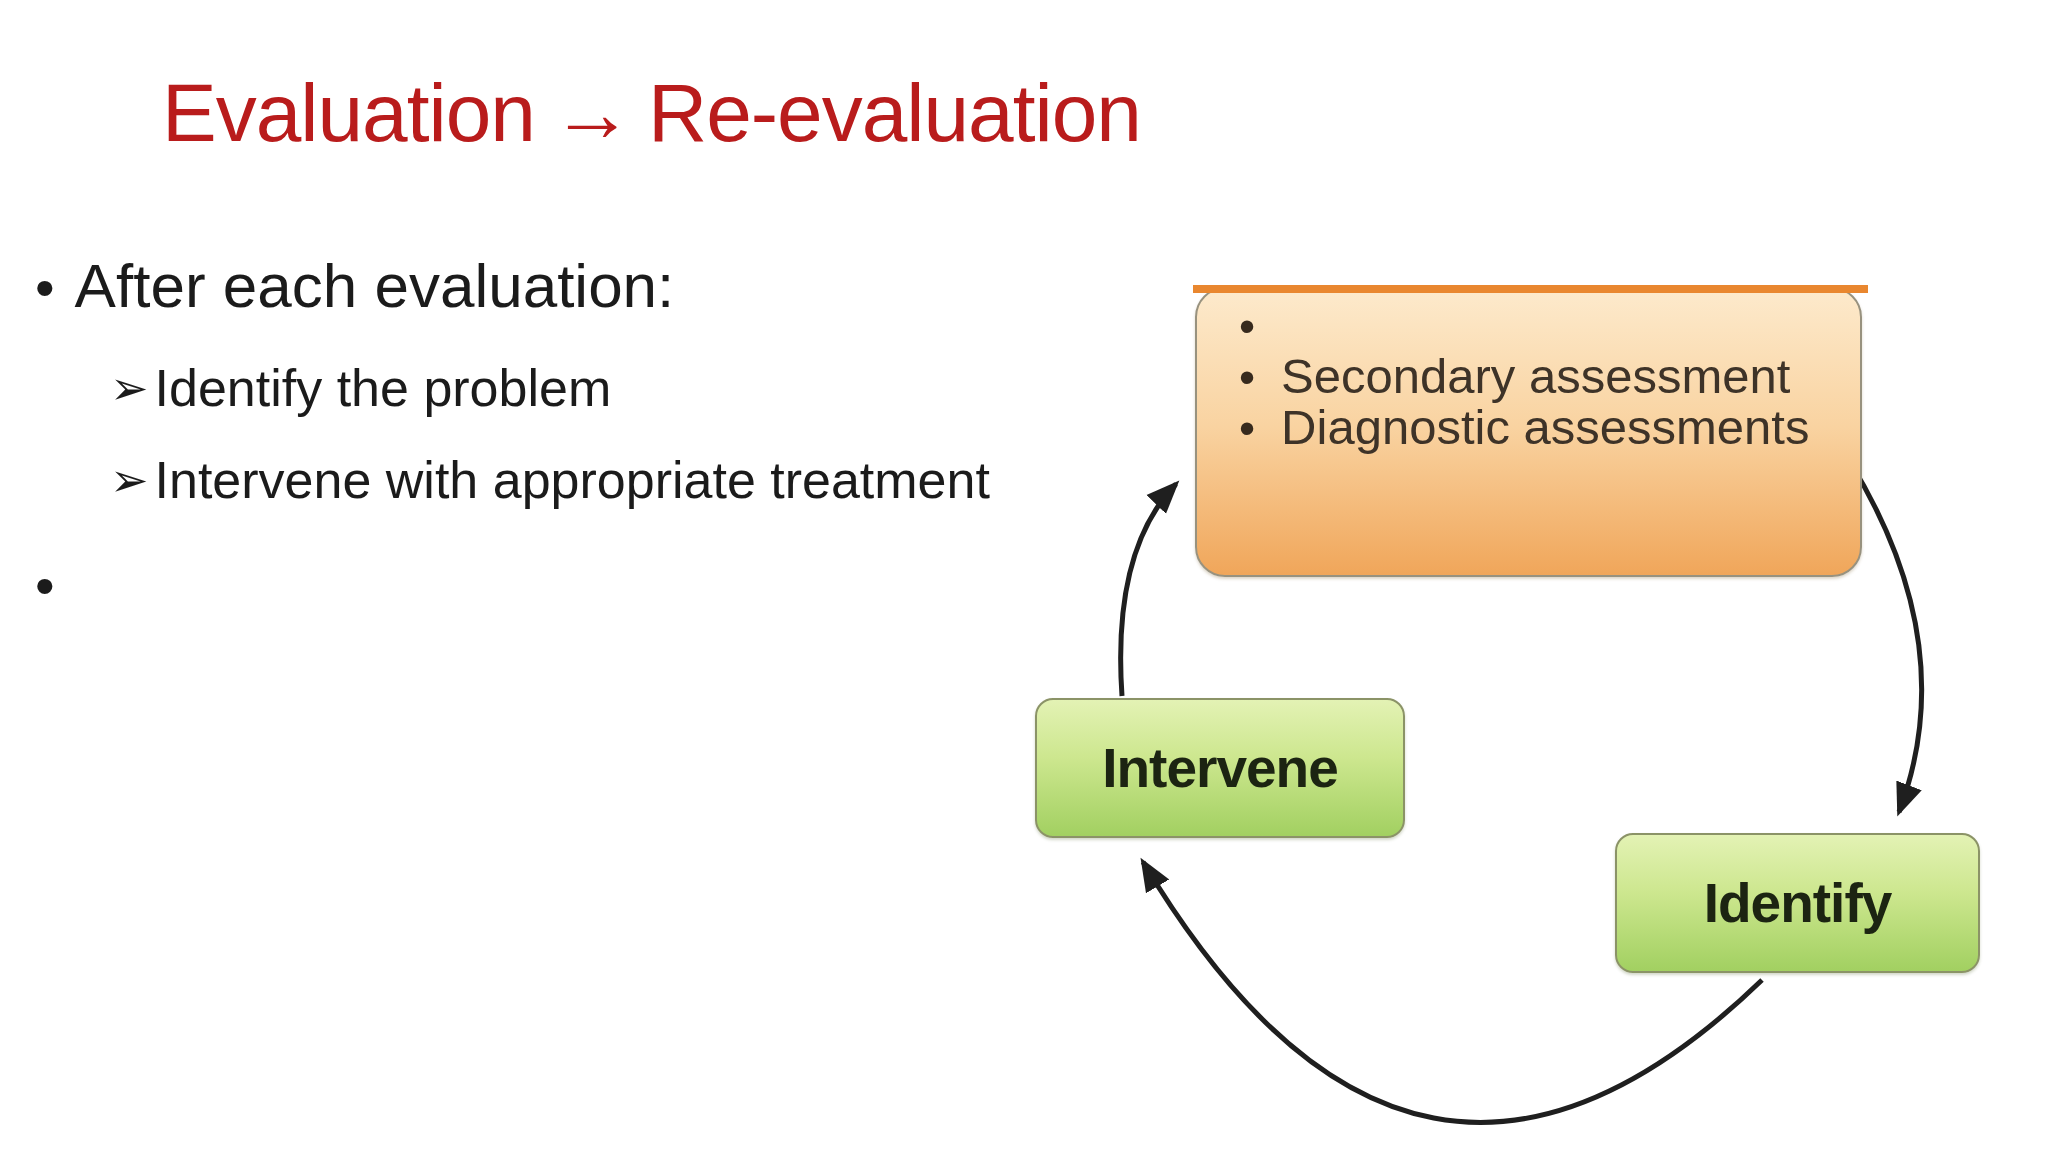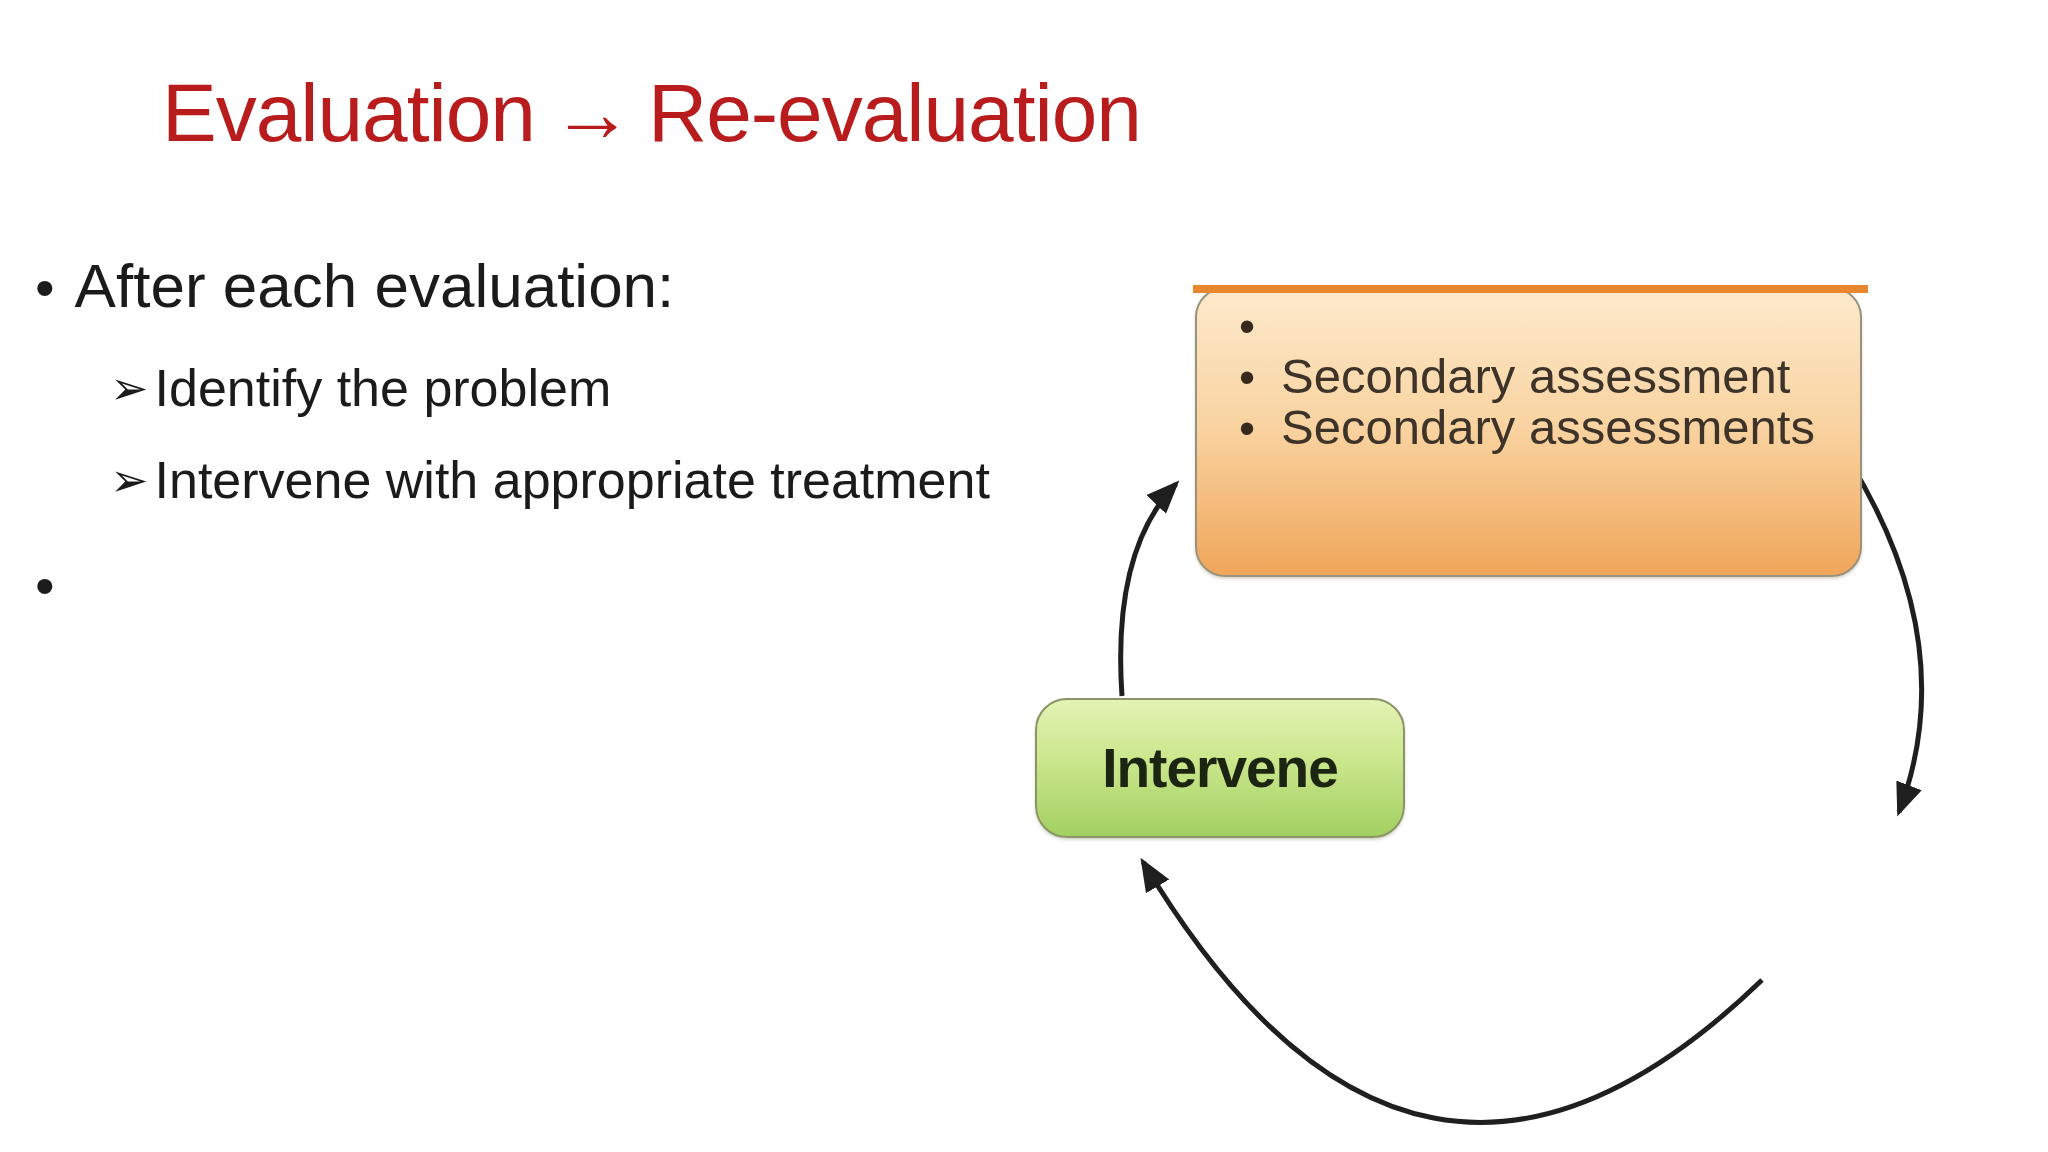--- a/index.html
+++ b/index.html
@@ -49,21 +49,21 @@
     letter-spacing:-1px;
   }
   .evaluate-rows { margin-top:14px; padding-left:42px; display:flex; flex-direction:column; }
   .evaluate-row {
     display:flex; align-items:baseline; font-size:49px; color:#3e3328;
     line-height:1.04; white-space:nowrap;
   }
   .evaluate-row .edot { font-size:46px; margin-right:26px; color:#372a1d; }
 
   .green-box {
-    border-radius:32px;
+    border-radius:18px;
     background:linear-gradient(180deg,#e3f2b4 0%,#cde78f 42%,#a2d061 100%);
     border-color:#8b9367;
     display:flex; align-items:center; justify-content:center;
     font-size:55px; font-weight:700; color:#1c2412; letter-spacing:-1px;
     box-shadow:0 2px 3px rgba(80,100,40,0.25);
   }
   .intervene-box { left:35px;  top:498px; width:370px; height:140px; }
   .identify-box  { left:615px; top:633px; width:365px; height:140px; }
 </style>
 </head>
@@ -110,24 +110,27 @@
       <div class="evaluate-rows">
         <div class="evaluate-row">
           <span class="edot">•</span>
         </div>
         <div class="evaluate-row">
           <span class="edot">•</span>
           <span>Secondary assessment</span>
         </div>
         <div class="evaluate-row">
           <span class="edot">•</span>
-          <span>Secondary assessments</span>
+          <span>Diagnostic assessments</span>
         </div>
       </div>
     </div>
 
     <div class="dbox green-box intervene-box">
       <span>Intervene</span>
     </div>
 
+    <div class="dbox green-box identify-box">
+      <span>Identify</span>
+    </div>
 
   </div>
 </div>
 
 </body></html>

